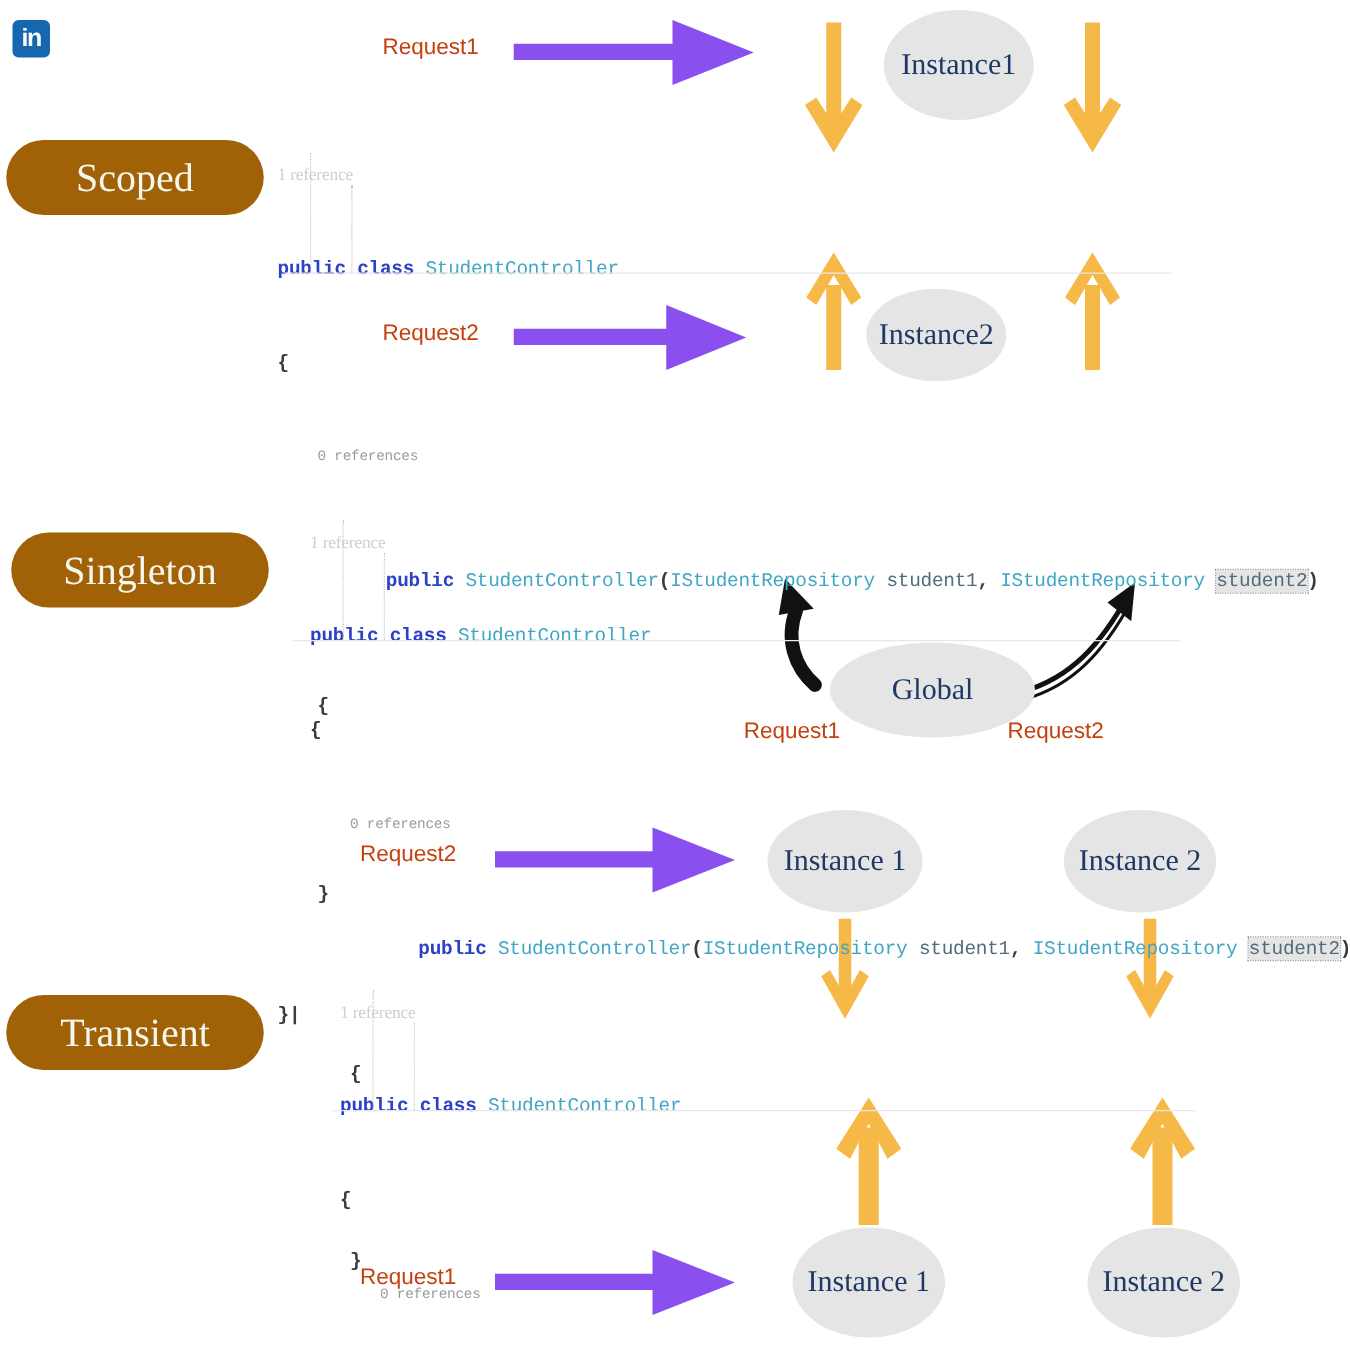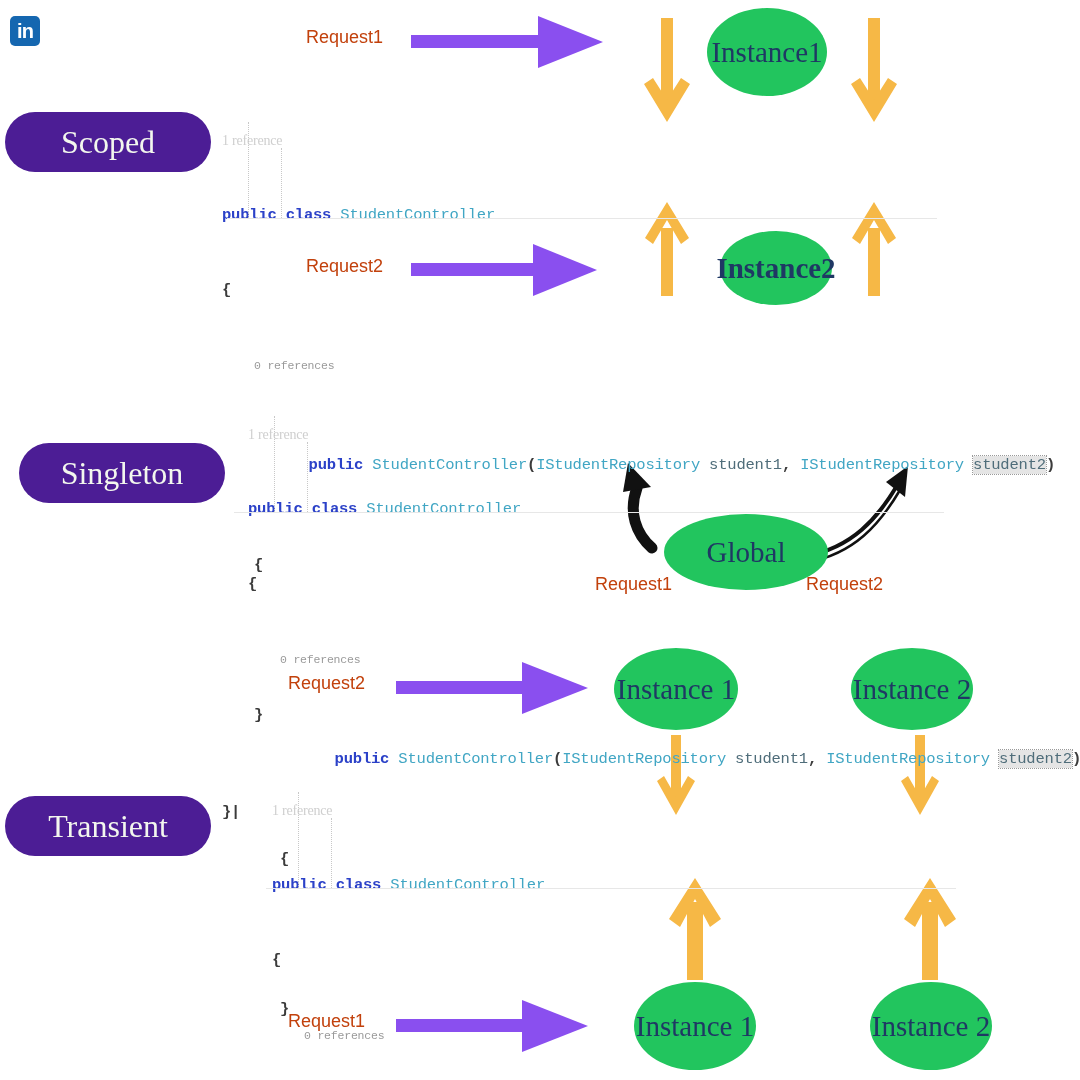--- a/index.html
+++ b/index.html
@@ -21,21 +21,21 @@
     font-weight:bold;font-size:20px;line-height:1;letter-spacing:-1px;
   }
   .handle{
     margin-left:2px;color:#2A6296;
     font-family:"Liberation Sans",sans-serif;
     font-size:25px;letter-spacing:-0.5px;
   }
 
   
   .pill{
-    position:absolute;background:#4c1d95;border-radius:40px;
+    position:absolute;background:#a16207;border-radius:40px;
     display:flex;align-items:center;justify-content:center;
     color:#F3F7EE;font-family:"Liberation Serif",serif;font-size:32px;
     width:206px;height:60px;
   }
 
   
   .code{
     position:absolute;
     font-family:"Liberation Mono", monospace;
     font-size:15.5px;line-height:25px;
@@ -51,24 +51,24 @@
   .code .hl{
     outline:1px dotted #9a9a9a;background:#e5e5e5;
   }
   .code .vline{
     position:absolute;border-left:1px dotted #c8c8c8;
   }
   .code .hrule{position:absolute;border-top:1px solid #e7e7e7;}
 
   
   .ellipse{
-    position:absolute;background:#22c55e;border-radius:50%;
+    position:absolute;background:#e5e5e5;border-radius:50%;
     display:flex;align-items:center;justify-content:center;
     color:#1F3864;font-family:"Liberation Serif",serif;
-    font-size:29px;text-align:center;
+    font-size:24px;text-align:center;
   }
 
   
   .label{
     position:absolute;color:#c2410c;
     font-family:Liberation Sans, sans-serif;font-size:18px;white-space:nowrap;
   }
 
   svg.layer{position:absolute;left:0;top:0;width:1080px;height:1080px;pointer-events:none;}
 </style>
@@ -166,28 +166,28 @@
     <div class="brace" style="margin-left:32px;">}</div>
     <div class="hrule" style="left:5px;top:140px;width:710px;"></div>
     <div class="brace" style="margin-top:-3px;">}|</div>
     <div class="vline" style="left:26px;top:44px;height:96px;"></div>
     <div class="vline" style="left:59px;top:70px;height:70px;"></div>
   </div>
 
   <div class="ellipse" style="left:707px;top:8px;width:120px;height:88px;">
     <span>Instance1</span>
   </div>
-  <div class="ellipse" style="left:720px;top:231px;width:112px;height:74px;font-weight:bold;">
+  <div class="ellipse" style="left:693px;top:231px;width:112px;height:74px;">
     <span>Instance2</span>
   </div>
 
   <div class="label" style="left:306px;top:27px;">Request1</div>
   <div class="label" style="left:306px;top:256px;">Request2</div>
 
-  <div class="pill" style="left:19px;top:426px;margin-top:17px;">
+  <div class="pill" style="left:9px;top:426px;">
     <span>Singleton</span>
   </div>
 
   <div class="code" style="left:248px;top:372px;">
     <div class="ghost">1 reference</div>
     <div><span class="kw">public class </span><span class="type">StudentController</span></div>
     <div class="brace">{</div>
     <div class="refs" style="margin-left:32px;">0 references</div>
     <div style="margin-left:32px;">
       <span class="kw">public </span><span class="type">StudentController</span><span class="brace">(</span><span class="type">IStudentRepository</span><span class="plain"> student1</span><span class="brace">, </span><span class="type">IStudentRepository</span><span class="plain"> </span><span class="plain hl">student2</span><span class="brace">)</span>

